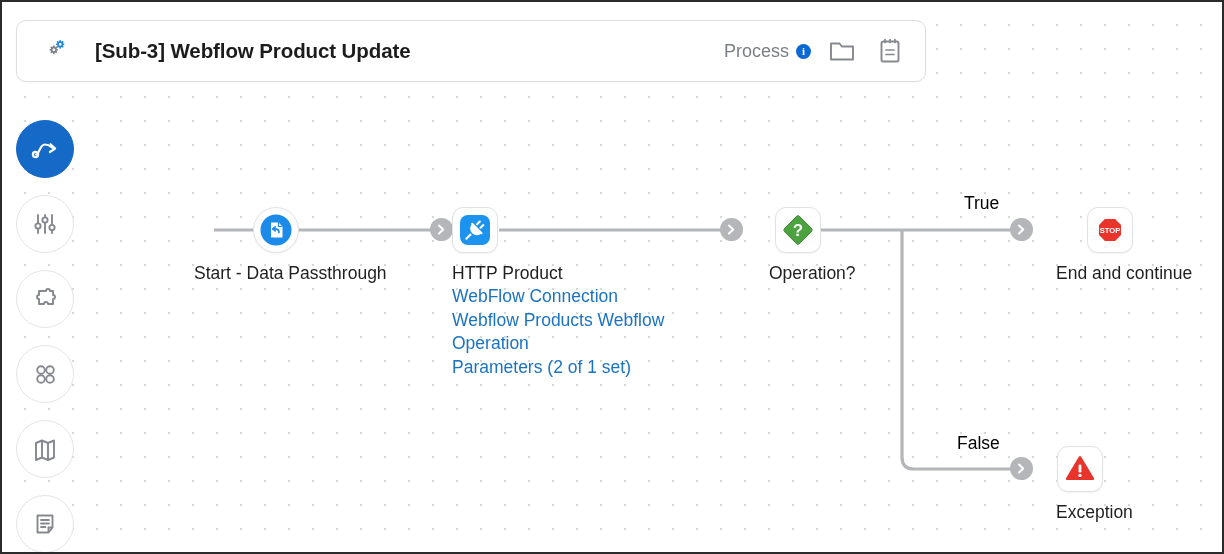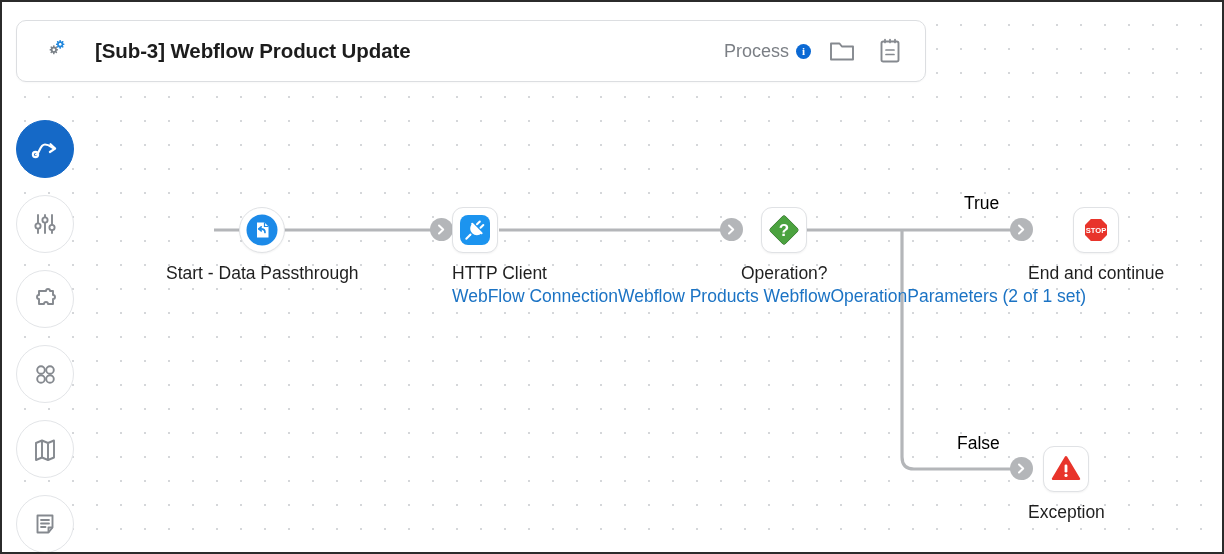--- a/index.html
+++ b/index.html
@@ -145,25 +145,26 @@
   }
   .node-shape.circle { border-radius: 50%; }
   .node-shape.rounded { border-radius: 11px; }
 
   .node-label {
     margin-top: 10px;
     font-size: 17.5px;
     color: #1f1f1f;
     white-space: nowrap;
     text-align: center;
+    margin-left: 28px;
   }
   .node-sublist {
     margin-top: 1px;
     display: flex;
-    flex-direction: row;
+    flex-direction: column;
     align-items: flex-start;
   }
   .node-sublink {
     font-size: 17.5px;
     color: #1b73c4;
     line-height: 23.5px;
     white-space: nowrap;
     cursor: pointer;
   }
   .node-text-left {
@@ -382,21 +383,21 @@
           <g stroke="#ffffff" stroke-width="2" stroke-linecap="round" fill="none">
             <path d="M14.5 23.5l-4.2 4.2"></path>
             <path d="M23.8 10.5l-2.8 2.8"></path>
             <path d="M27.3 14l-2.8 2.8"></path>
             <path d="M16.2 12.8c-2.6 2.6-2.6 6.8 0 9.4 2.6 2.6 6.8 2.6 9.4 0l-9.4-9.4z" fill="#ffffff" stroke="none"></path>
             <path d="M16.2 12.8l9.4 9.4" stroke="#ffffff" stroke-width="2"></path>
           </g>
         </svg>
       </span>
     </div>
-    <div class="node-label" style="margin-left:1px;">HTTP Client</div>
+    <div class="node-label" style="margin-left:1px;">HTTP Product</div>
     <div class="node-sublist" style="margin-left:1px;">
       <div class="node-sublink">WebFlow Connection</div>
       <div class="node-sublink">Webflow Products Webflow</div>
       <div class="node-sublink">Operation</div>
       <div class="node-sublink">Parameters (2 of 1 set)</div>
     </div>
   </div>
 
   <div class="node" style="left:739px; top:205px;">
     <div class="node-shape rounded">

